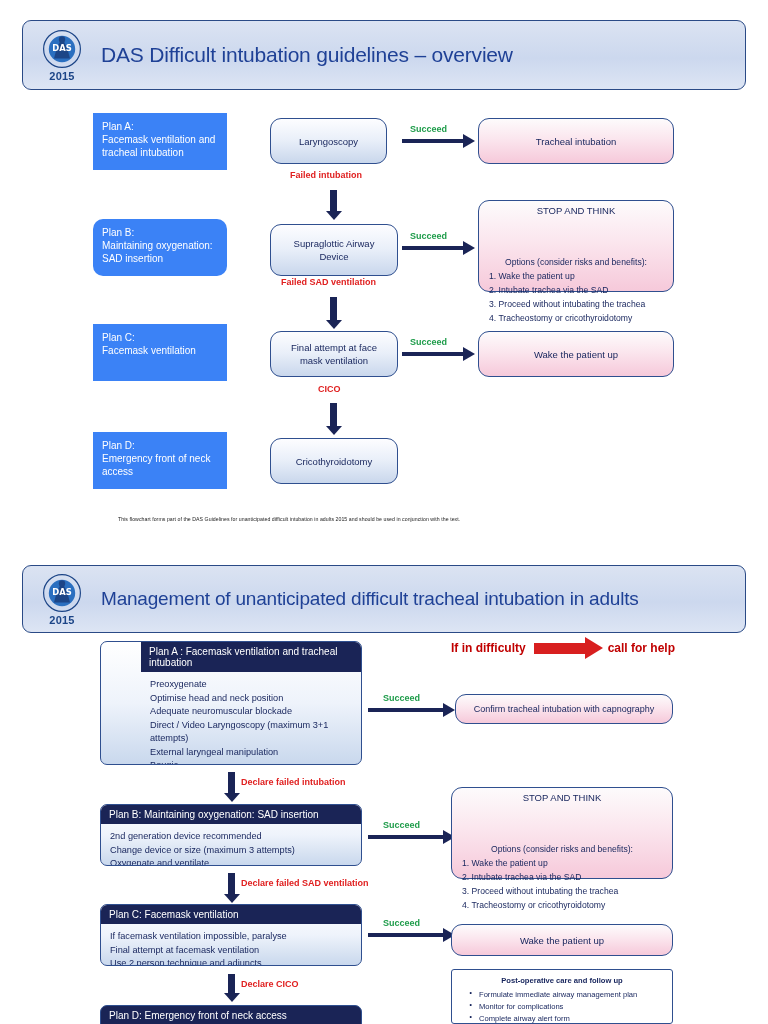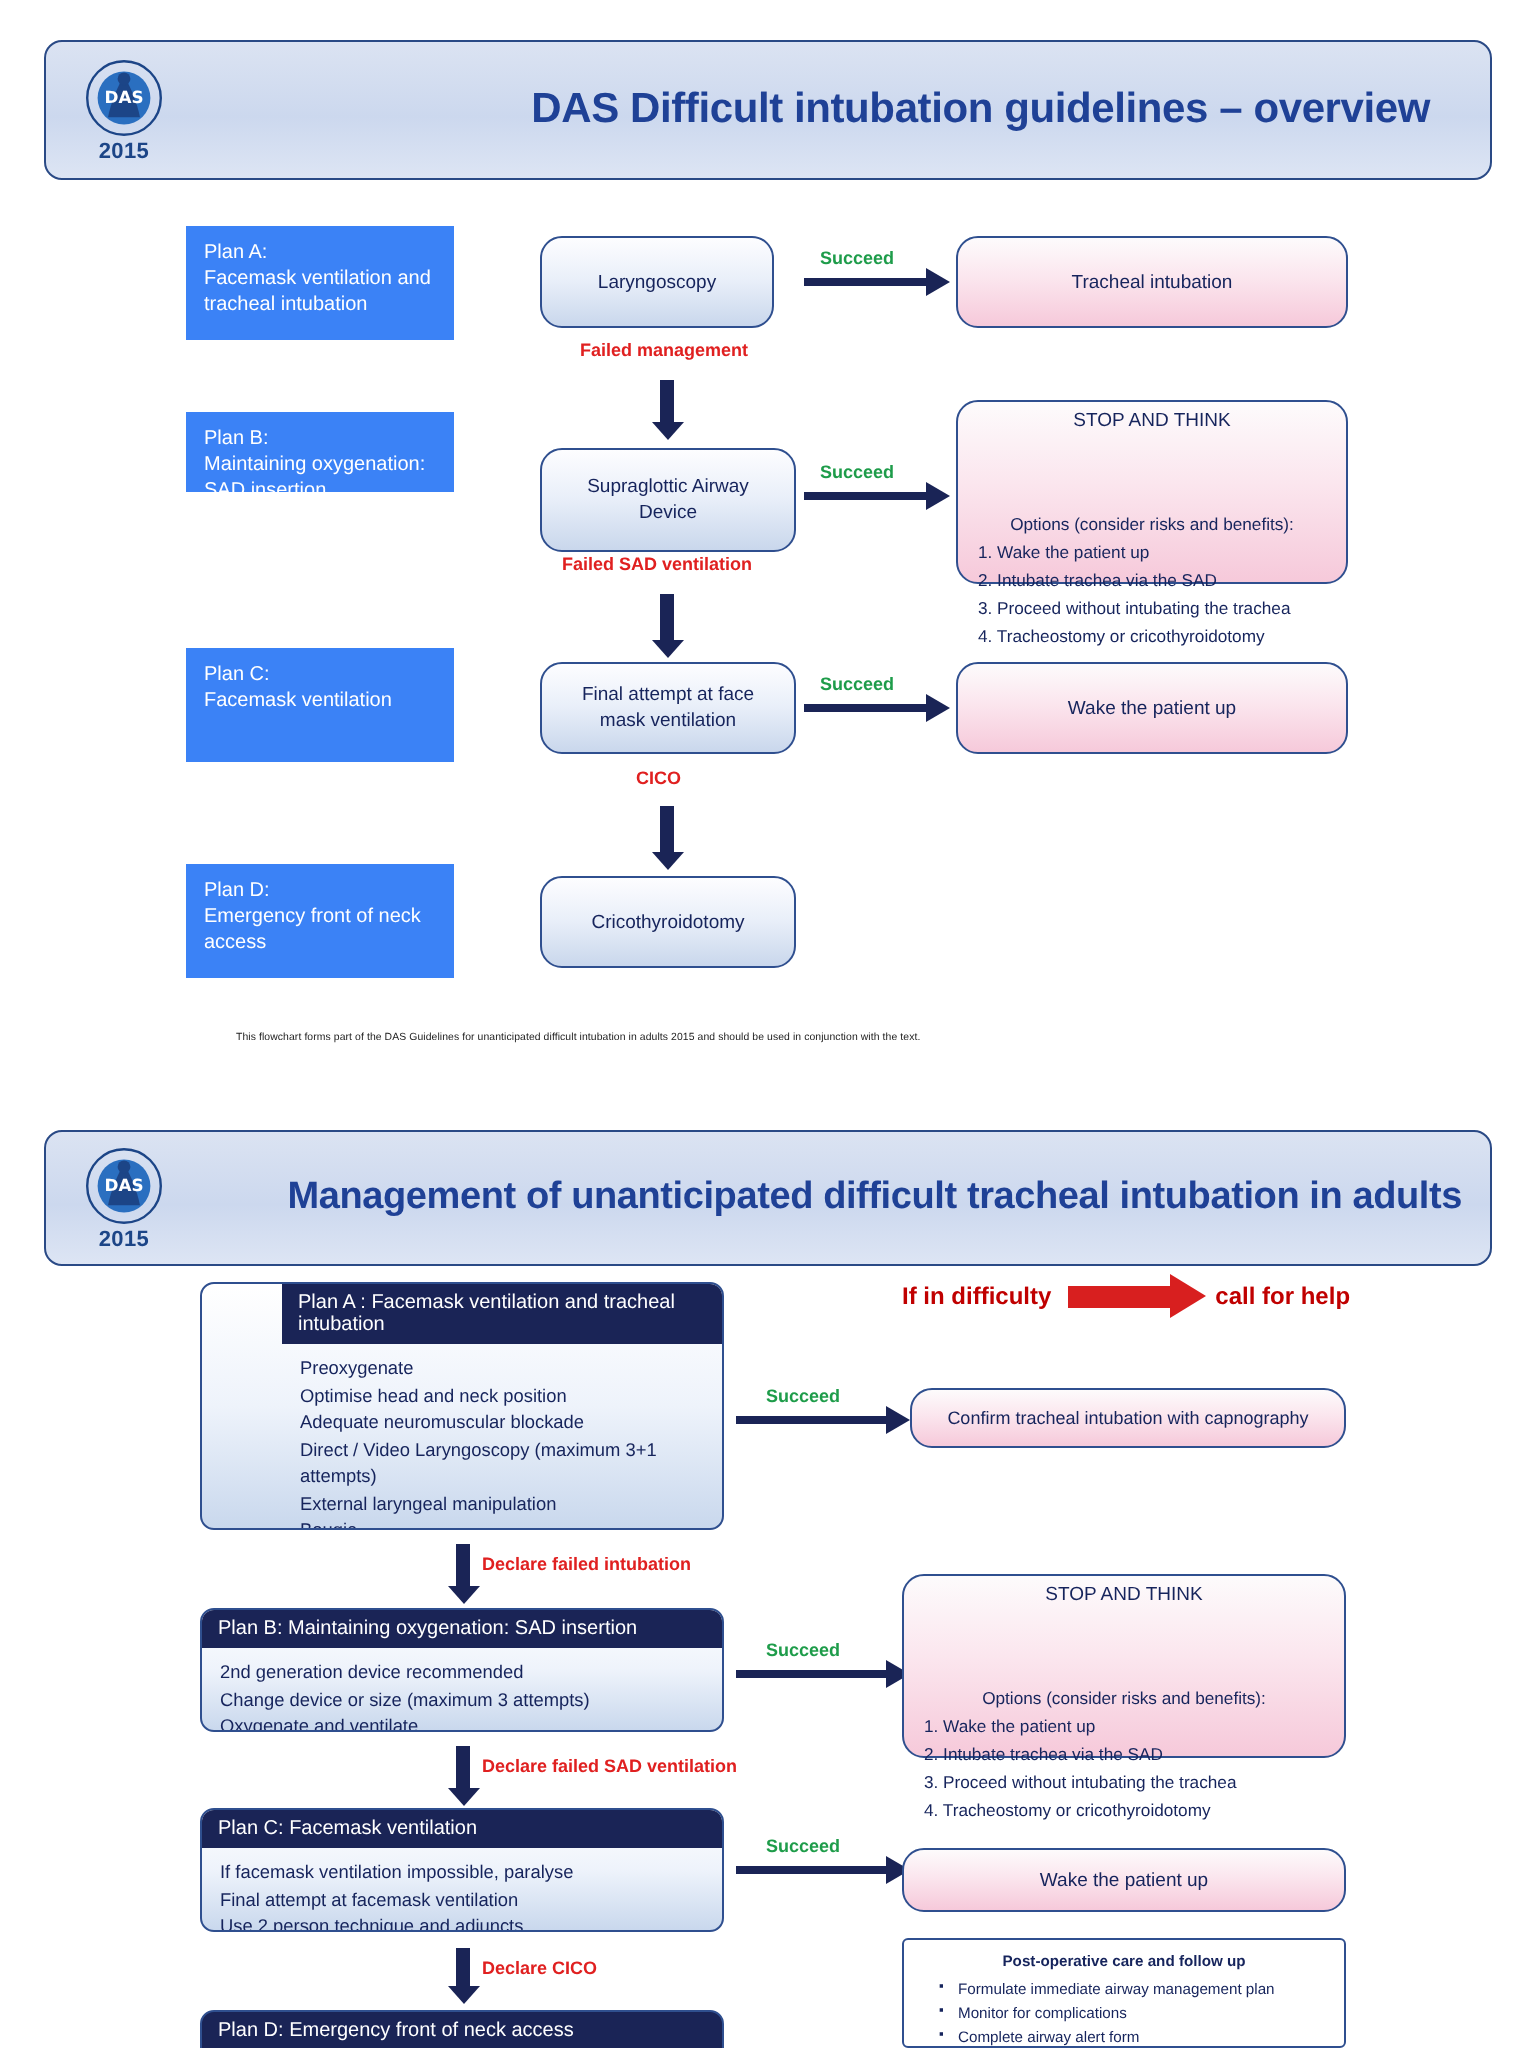--- a/index.html
+++ b/index.html
@@ -26,22 +26,22 @@
     flex: 0 0 78px;
   }
   .das-emblem {
     width: 40px; height: 40px;
   }
   .das-year {
     font-size: 11px; font-weight: bold; color: #1c4587;
     margin-top: 1px; letter-spacing: 0.2px;
   }
   .banner-title {
-    flex: 1; text-align: right;
-    font-size: 21px; font-weight: bold; color: #1f4196;
+    flex: 1; text-align: left;
+    font-size: 21px; font-weight: normal; color: #1f4196;
     letter-spacing: -0.2px; padding-right: 30px;
   }
   .banner-title.sm { font-size: 19px; padding-right: 14px; }
 
   
   .plan-label {
     position: absolute;
     background: #3b82f6;
     color: #ffffff;
     font-size: 10px;
@@ -186,37 +186,37 @@
         <text x="50" y="56" font-family="DejaVu Sans, sans-serif" font-size="21" font-weight="bold" fill="#ffffff" text-anchor="middle">DAS</text>
       </svg>
       <div class="das-year">2015</div>
     </div>
     <div class="banner-title">DAS Difficult intubation guidelines – overview</div>
   </div>
 
   <div class="plan-label" style="left:93px; top:113px; width:134px; height:57px; white-space:pre-line;">Plan A:
 Facemask ventilation and
 tracheal intubation</div>
-  <div class="plan-label" style="left:93px; top:206px; width:134px; height:40px; white-space:pre-line;">Plan B:
+  <div class="plan-label" style="left:93px; top:219px; width:134px; height:57px; white-space:pre-line;border-radius:10px;">Plan B:
 Maintaining oxygenation:
 SAD insertion</div>
   <div class="plan-label" style="left:93px; top:324px; width:134px; height:57px; white-space:pre-line;">Plan C:
 Facemask ventilation</div>
   <div class="plan-label" style="left:93px; top:432px; width:134px; height:57px; white-space:pre-line;">Plan D:
 Emergency front of neck
 access</div>
 
   <div class="node blue" style="left:270px; top:118px; width:117px; height:46px; white-space:pre-line;">Laryngoscopy</div>
   <div class="node blue" style="left:270px; top:224px; width:128px; height:52px; white-space:pre-line;">Supraglottic Airway
 Device</div>
   <div class="node blue" style="left:270px; top:331px; width:128px; height:46px; white-space:pre-line;">Final attempt at face
 mask ventilation</div>
   <div class="node blue" style="left:270px; top:438px; width:128px; height:46px; white-space:pre-line;">Cricothyroidotomy</div>
 
-  <div class="fail-label" style="left:290px; top:170px;">Failed management</div>
+  <div class="fail-label" style="left:290px; top:170px;">Failed intubation</div>
   <div class="arrow-down" style="left:330px; top:190px; height:22px;"></div>
 
   <div class="fail-label" style="left:281px; top:277px;">Failed SAD ventilation</div>
   <div class="arrow-down" style="left:330px; top:297px; height:24px;"></div>
 
   <div class="fail-label" style="left:318px; top:384px;text-align:right;">CICO</div>
   <div class="arrow-down" style="left:330px; top:403px; height:24px;"></div>
 
   <div class="succeed" style="left:410px; top:124px;">Succeed</div>
   <div class="arrow-right" style="left:402px; top:139px; width:62px;"></div>

